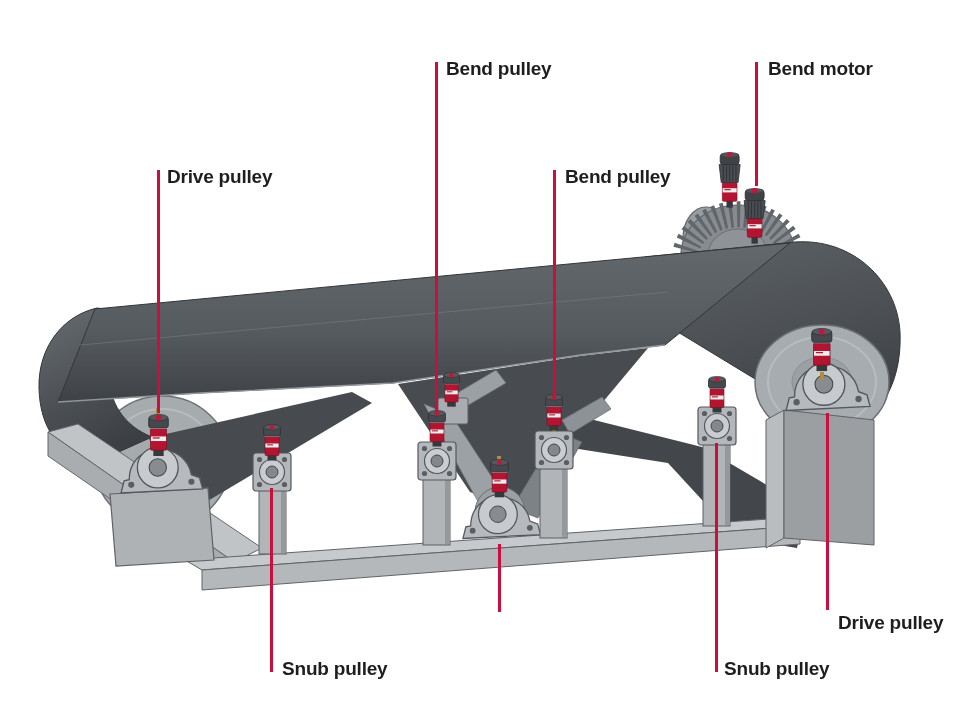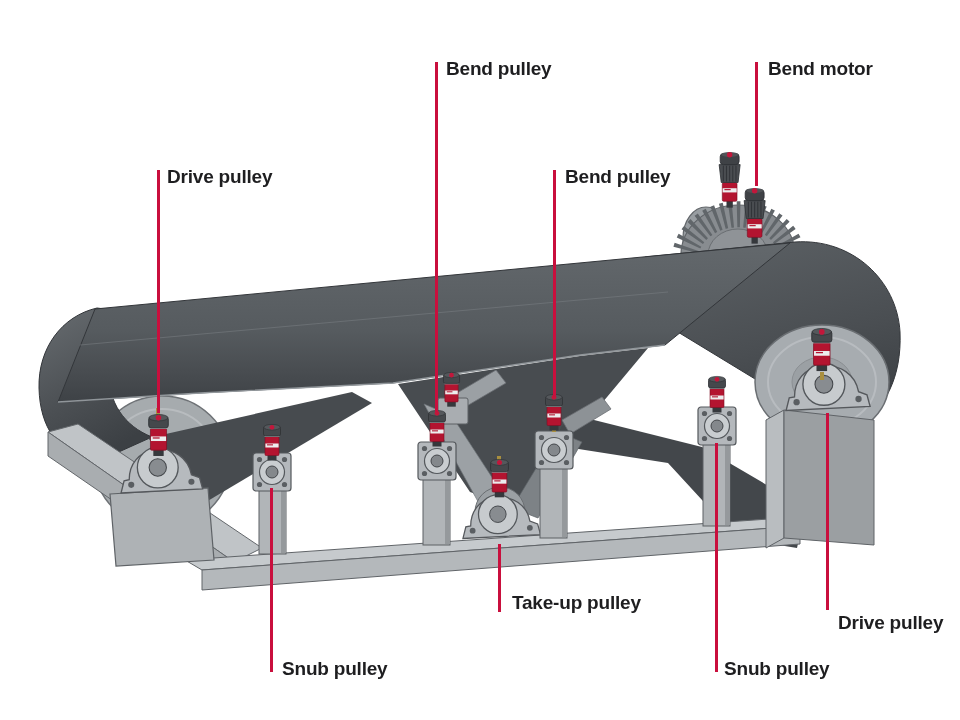--- a/index.html
+++ b/index.html
@@ -193,17 +193,16 @@
   <div class="leader" style="left: 270px; top: 488px; height: 184px; background: rgb(201, 15, 61);"></div>
   <div class="leader" style="left: 498px; top: 544px; height: 68px; background: rgb(201, 15, 61);"></div>
   <div class="leader" style="left: 715px; top: 443px; height: 229px; background: rgb(201, 15, 61);"></div>
   <div class="leader" style="left: 826px; top: 413px; height: 197px; background: rgb(201, 15, 61);"></div>
 
   <div class="label" style="left: 446px; top: 58px; color: rgb(30, 30, 32);">Bend pulley</div>
   <div class="label" style="left: 768px; top: 58px; color: rgb(30, 30, 32);">Bend motor</div>
   <div class="label" style="left: 167px; top: 166px; color: rgb(30, 30, 32);">Drive pulley</div>
   <div class="label" style="left: 565px; top: 166px; color: rgb(30, 30, 32);">Bend pulley</div>
   <div class="label" style="left: 282px; top: 658px; color: rgb(30, 30, 32);">Snub pulley</div>
-  <div class="label" style="left: 512px; top: 592px; color: rgb(30, 30, 32);">Take-up pulley</div>
   <div class="label" style="left: 724px; top: 658px; color: rgb(30, 30, 32);">Snub pulley</div>
   <div class="label" style="left: 838px; top: 612px; color: rgb(30, 30, 32);">Drive pulley</div>
 
 </div>
 
 </body></html>

